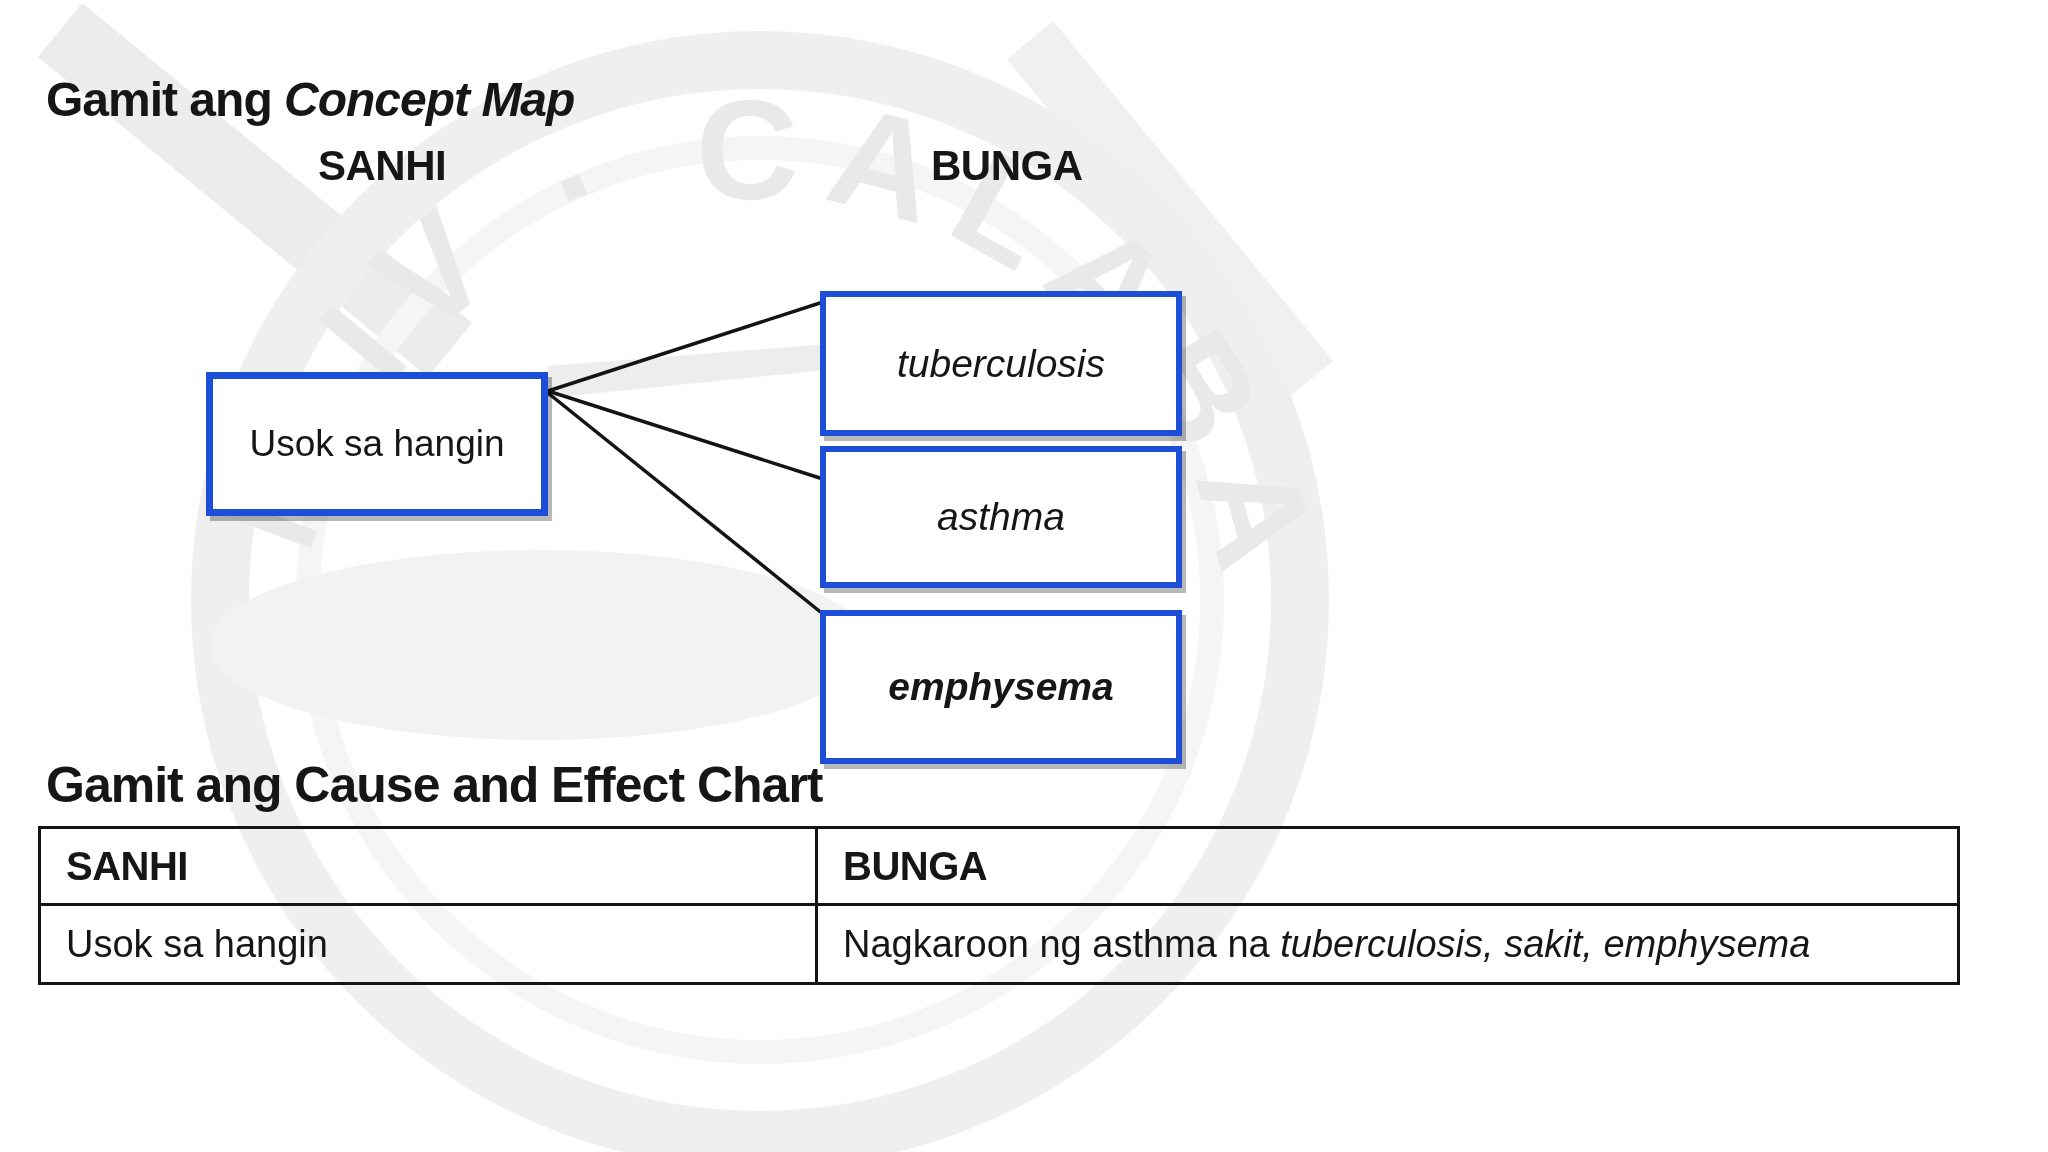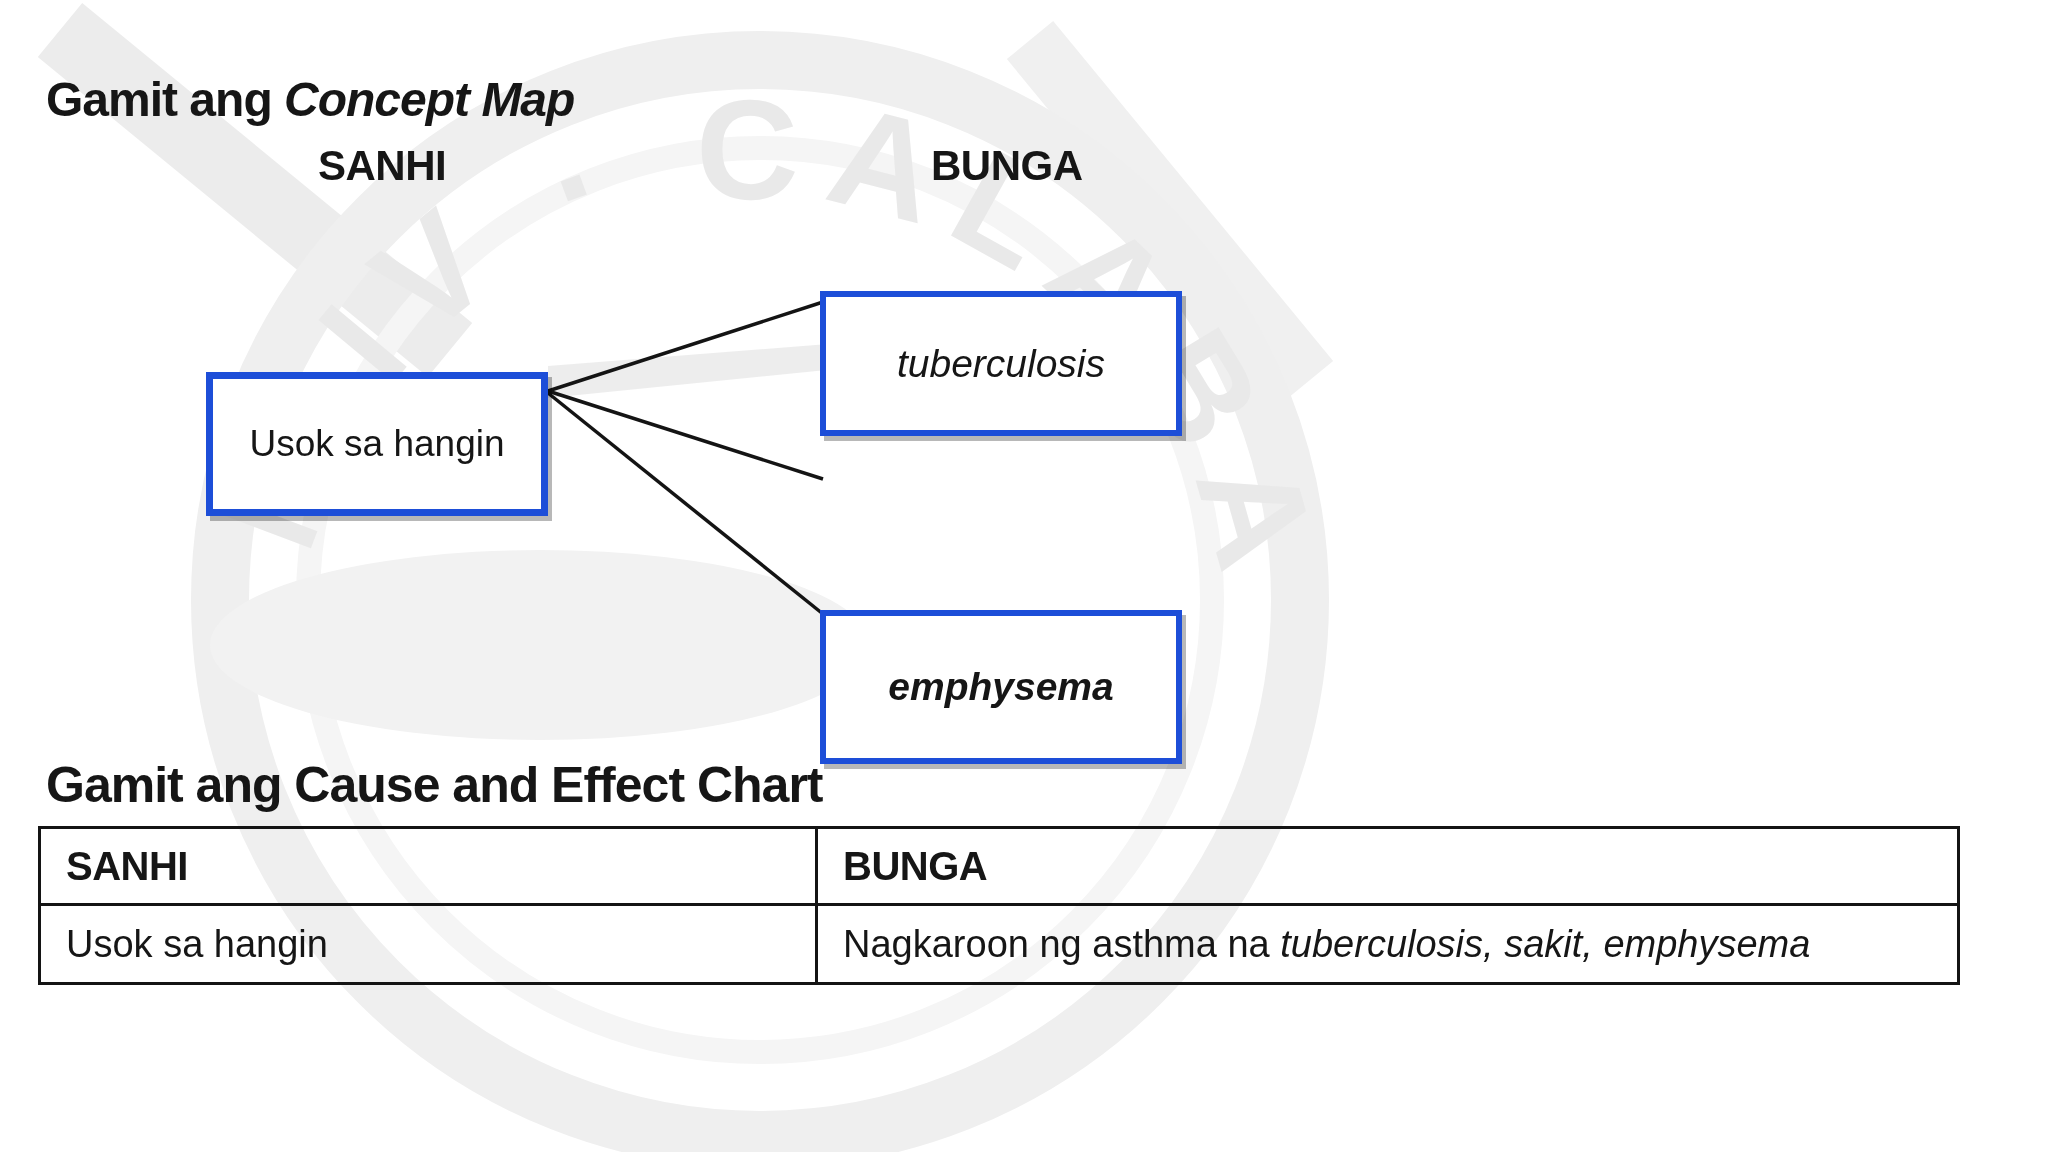--- a/index.html
+++ b/index.html
@@ -118,20 +118,21 @@
     <div class="h-title"><span>Gamit ang </span><span class="it">Concept Map</span></div>
 
     <div class="colhead" id="sanhi-head">SANHI</div>
 
     <div class="colhead" id="bunga-head">BUNGA</div>
 
     <div class="node cause">Usok sa hangin</div>
 
     <div class="node effect e1">tuberculosis</div>
 
+    <div class="node effect e2">asthma</div>
 
     <div class="node effect e3">emphysema</div>
 
     <div class="h-chart">Gamit ang Cause and Effect Chart</div>
 
     <table class="cechart">
       <colgroup>
           <col class="col-sanhi">
           <col>
         </colgroup>

